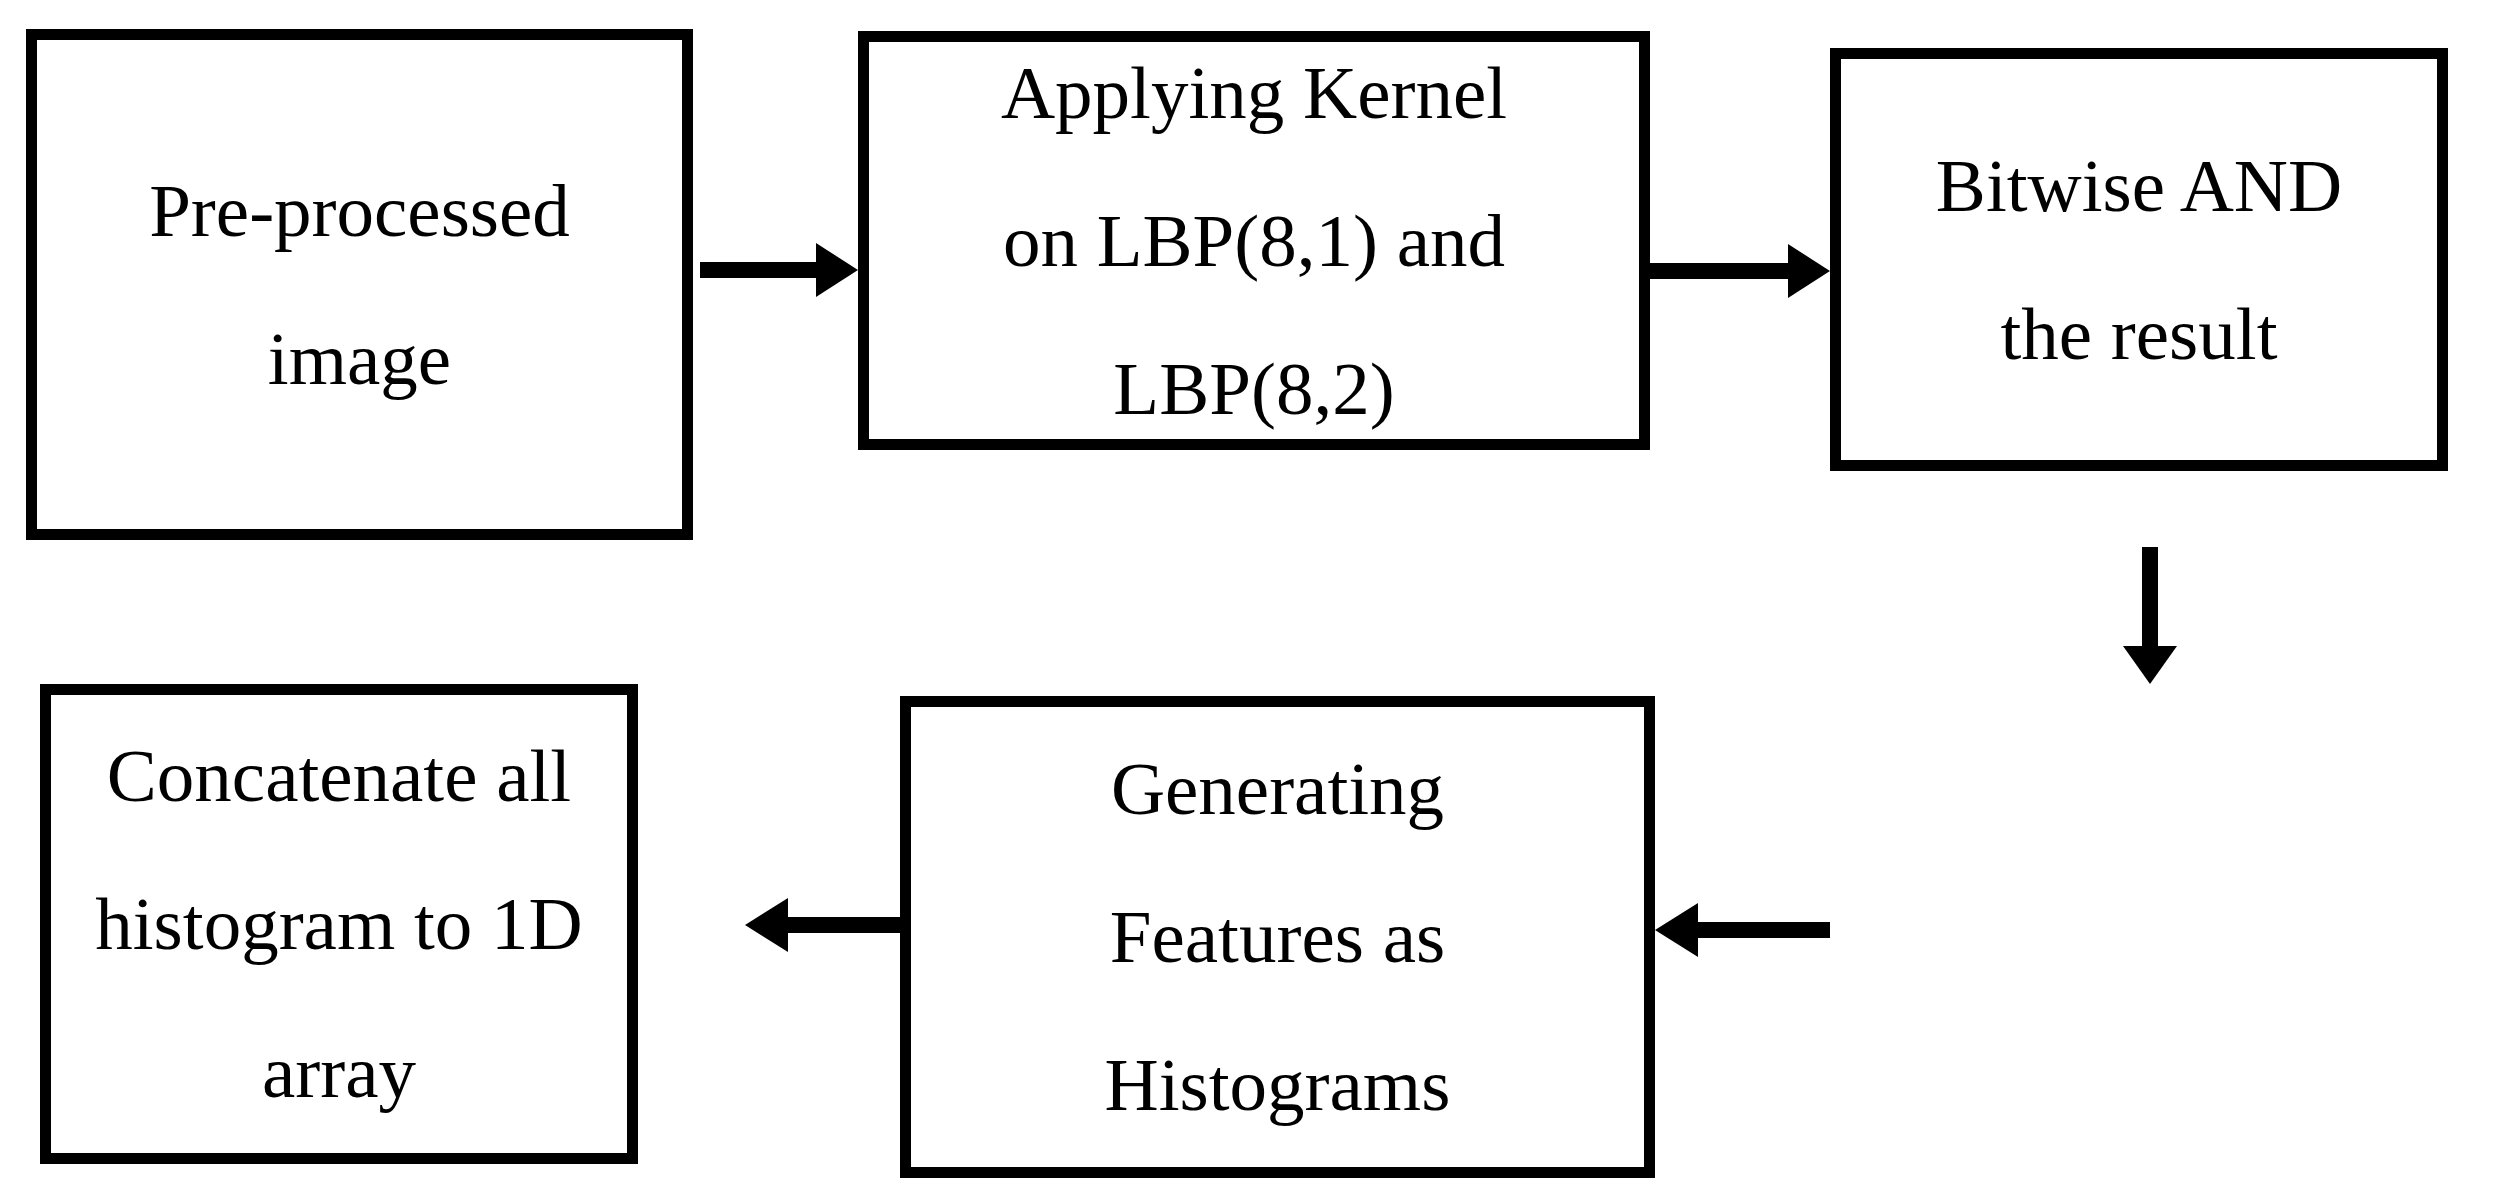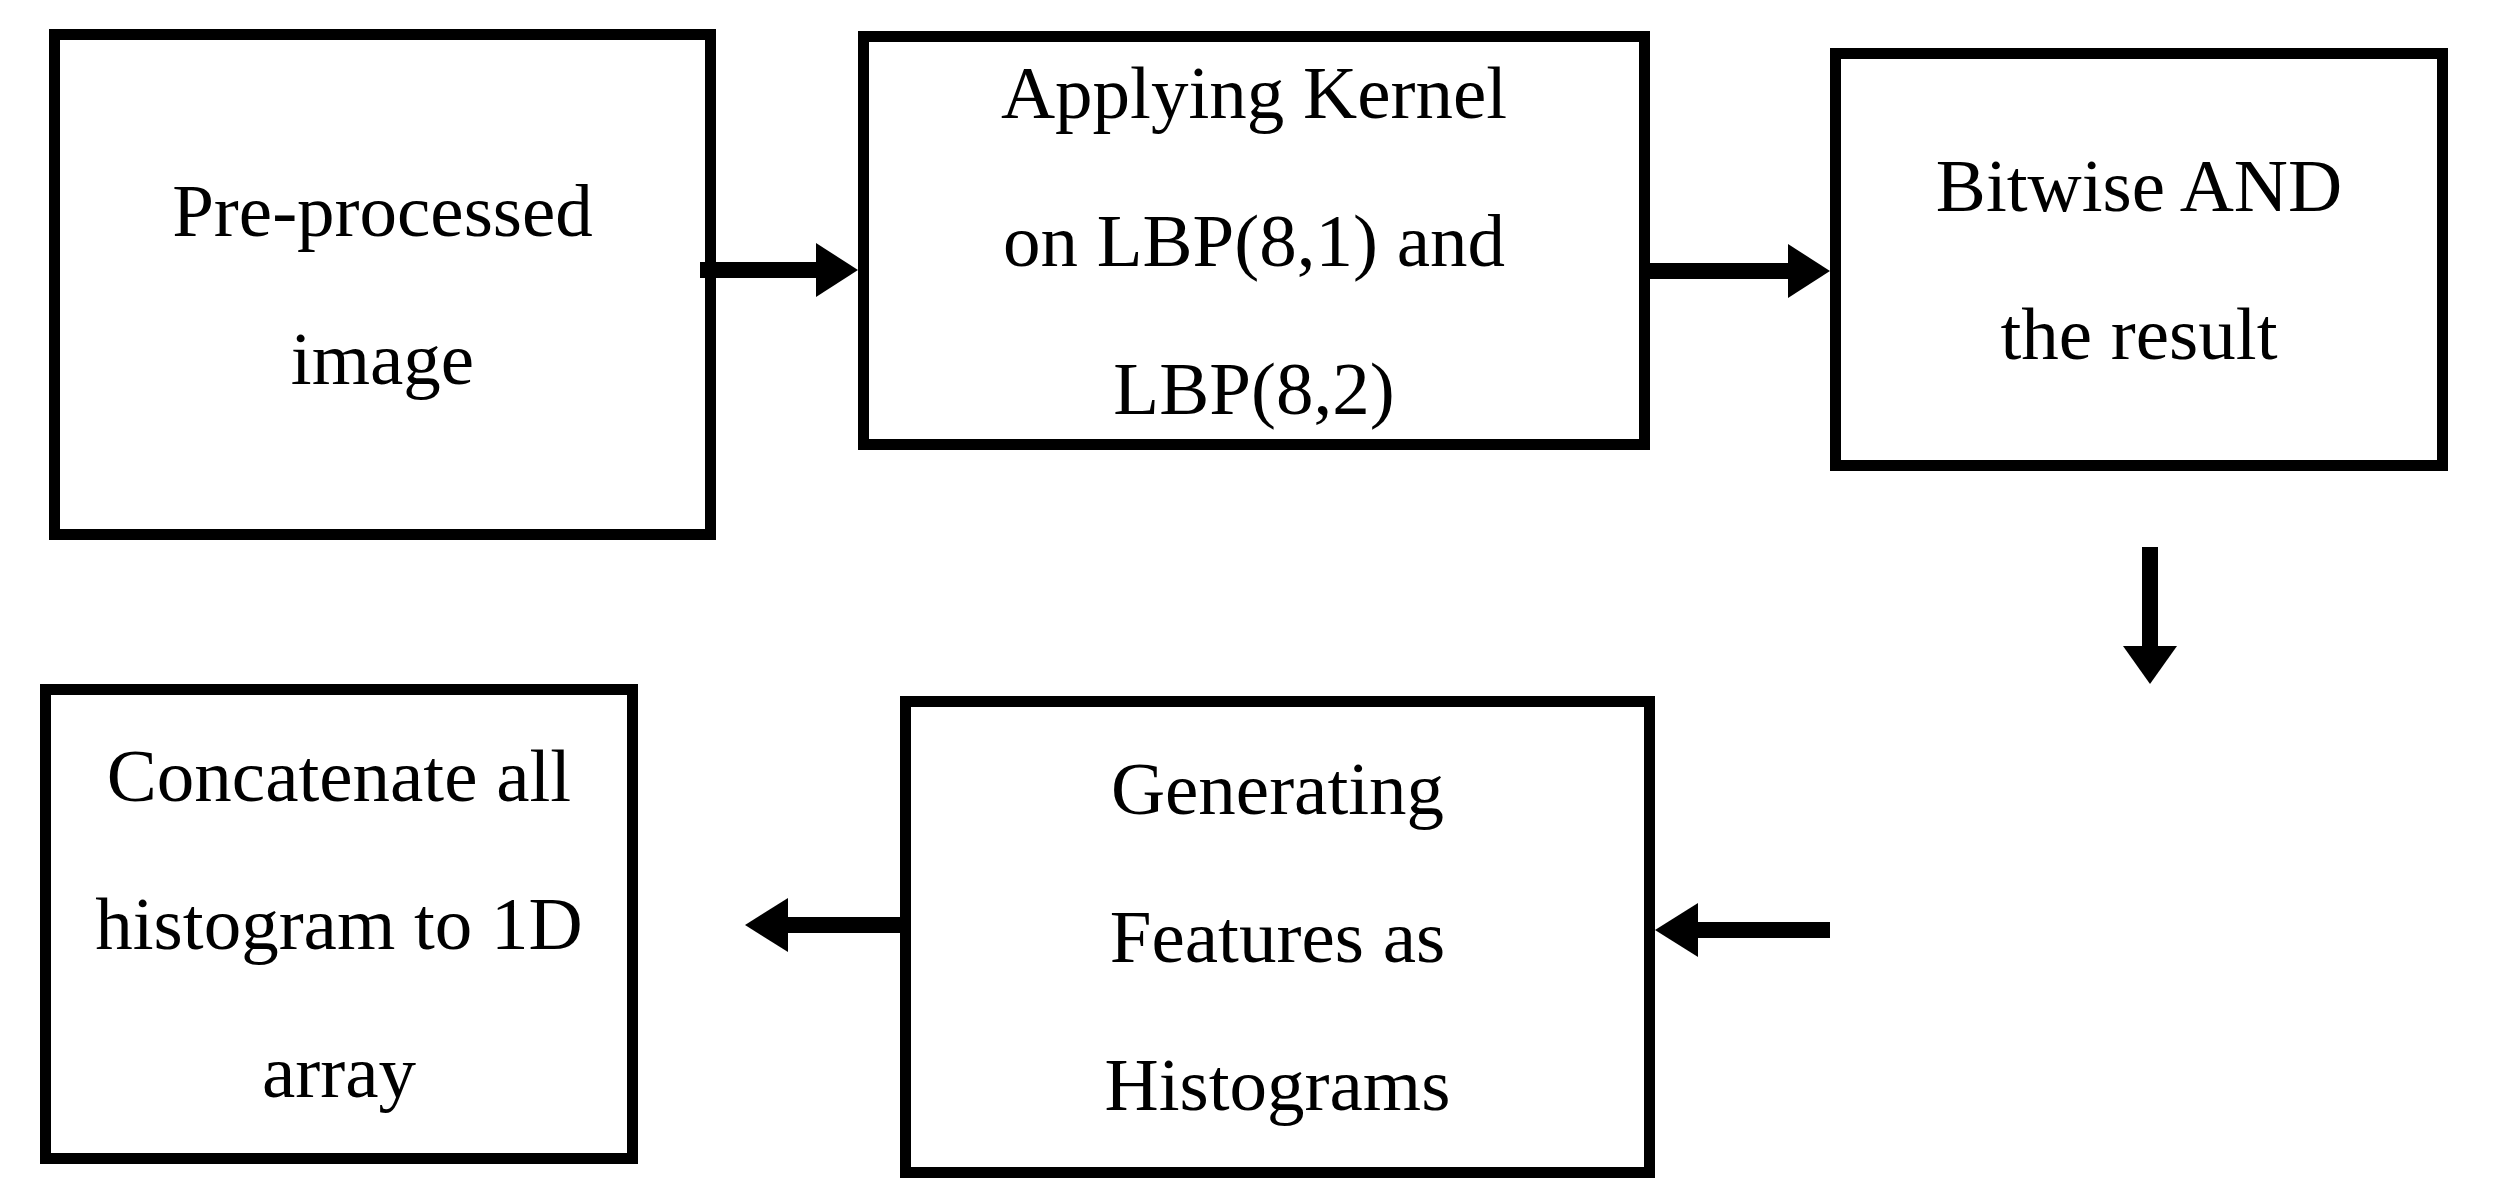--- a/index.html
+++ b/index.html
@@ -21,21 +21,21 @@
     background: #ffffff;
     display: flex;
     align-items: center;
     justify-content: center;
     text-align: center;
     color: #000000;
     font-size: 75px;
     line-height: 148px;
     white-space: pre-line;
   }
-  #node-pre-processed-image { left: 49px;   top: 29px;  width: 667px; height: 511px; }
+  #node-pre-processed-image { left: 26px;   top: 29px;  width: 667px; height: 511px; }
   #node-applying-kernel     { left: 858px;  top: 31px;  width: 792px; height: 419px; }
   #node-bitwise-and         { left: 1830px; top: 48px;  width: 618px; height: 423px; }
   #node-mapping-ulbp        { left: 1830px; top: 684px; width: 630px; height: 458px; }
   #node-generating-histograms { left: 900px; top: 696px; width: 755px; height: 482px; }
   #node-concatenate-1d      { left: 40px;   top: 684px; width: 598px; height: 480px; }
   #arrow-layer {
     position: absolute;
     left: 0;
     top: 0;
     width: 2495px;

